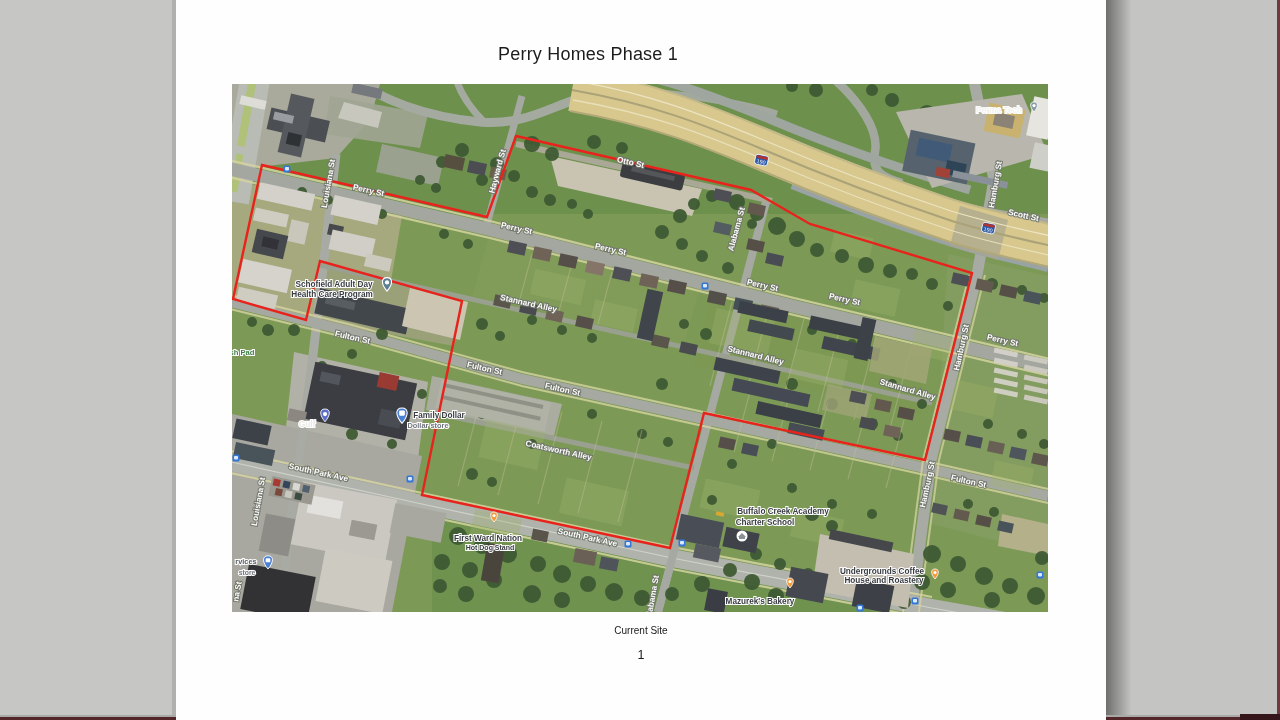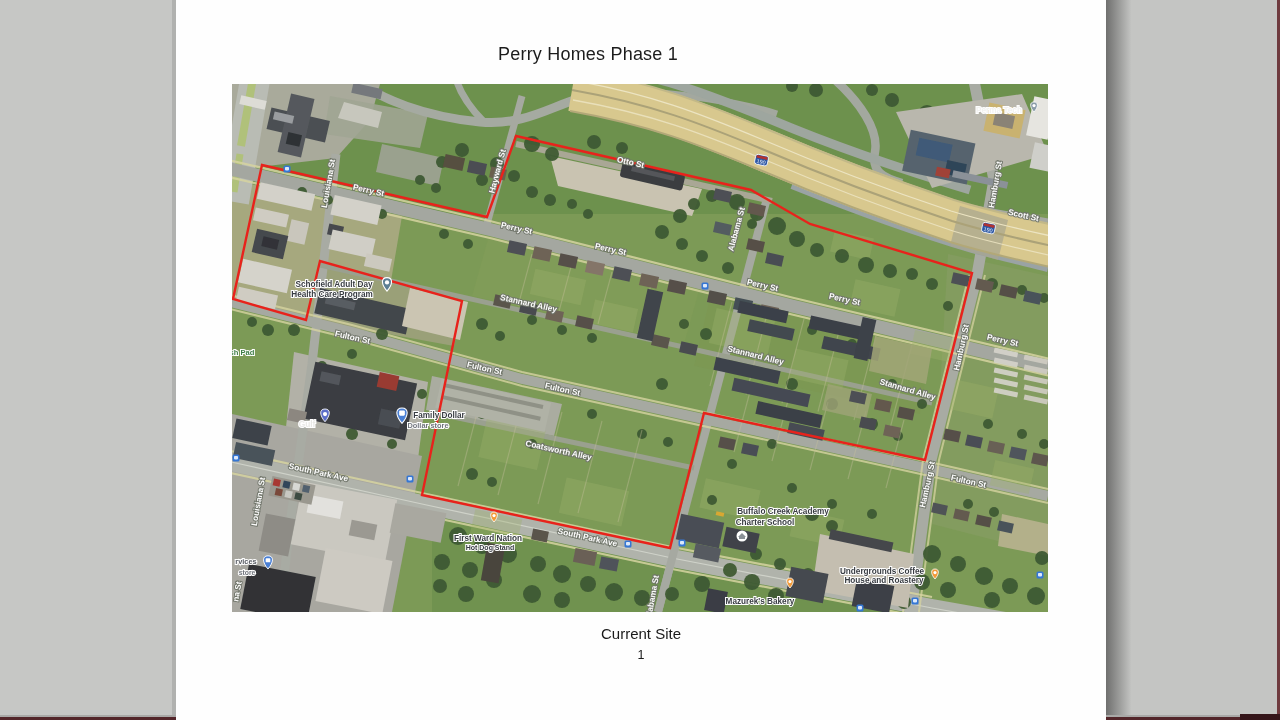--- a/index.html
+++ b/index.html
@@ -649,15 +649,15 @@
 <text x="14" y="480" font-size="7.4" font-weight="600" fill="#585c63" stroke="#ffffff" stroke-width="2" paint-order="stroke" text-anchor="middle">rvices</text>
 <text x="15" y="491" font-size="6.8" font-weight="600" fill="#70747c" stroke="#ffffff" stroke-width="2" paint-order="stroke" text-anchor="middle">store</text>
 
 <g transform="translate(36 477) scale(1.3)">
         <path d="M 0 6.2 C -4.5 1 -4.7 -4 0 -4 C 4.7 -4 4.5 1 0 6.2 Z" fill="#4a7fd4" stroke="#ffffff" stroke-width="0.7"></path>
         <rect x="-1.8" y="-2.2" width="3.6" height="3.2" rx="0.7" fill="#ffffff"></rect>
       </g>
 </g>
 </svg>
 
-<div class="abs" style="left:176px;top:625px;width:930px;text-align:center;font-size:15px;color:#1a1a1a;">Current Site</div>
+<div class="abs" style="left:176px;top:625px;width:930px;text-align:center;font-size:10px;color:#1a1a1a;">Current Site</div>
 
 <div class="abs" style="left:176px;top:648px;width:930px;text-align:center;font-size:12.5px;color:#1a1a1a;">1</div>
 
 </body></html>

